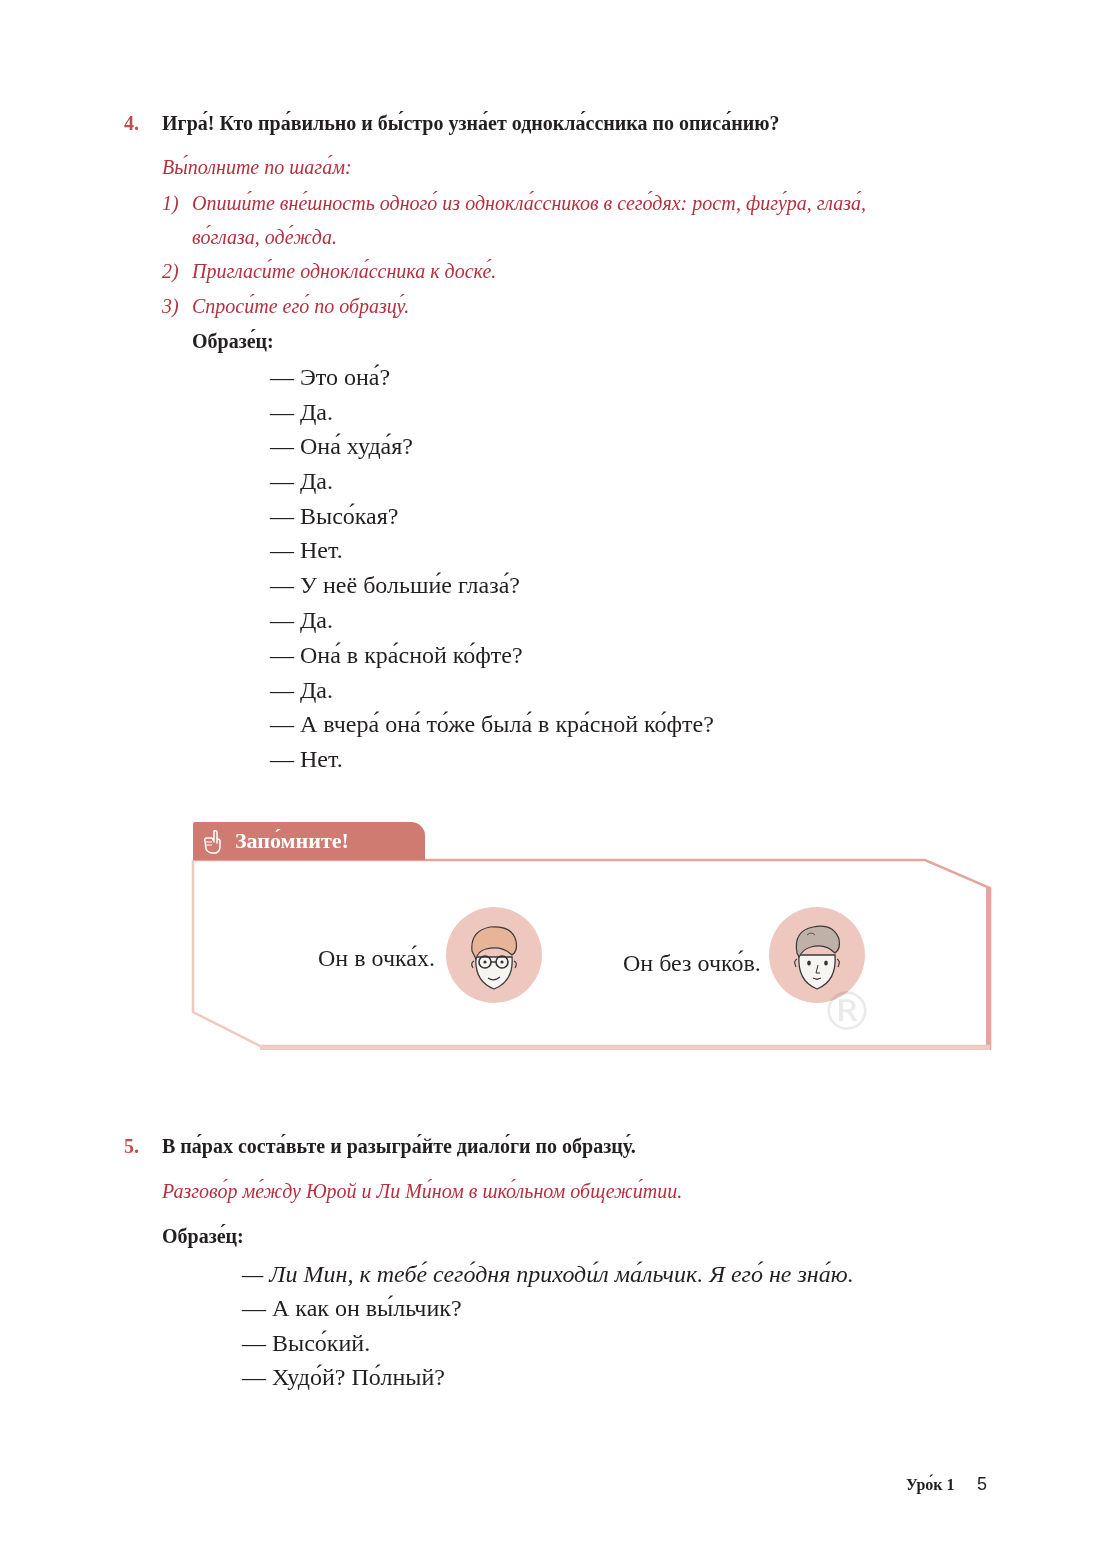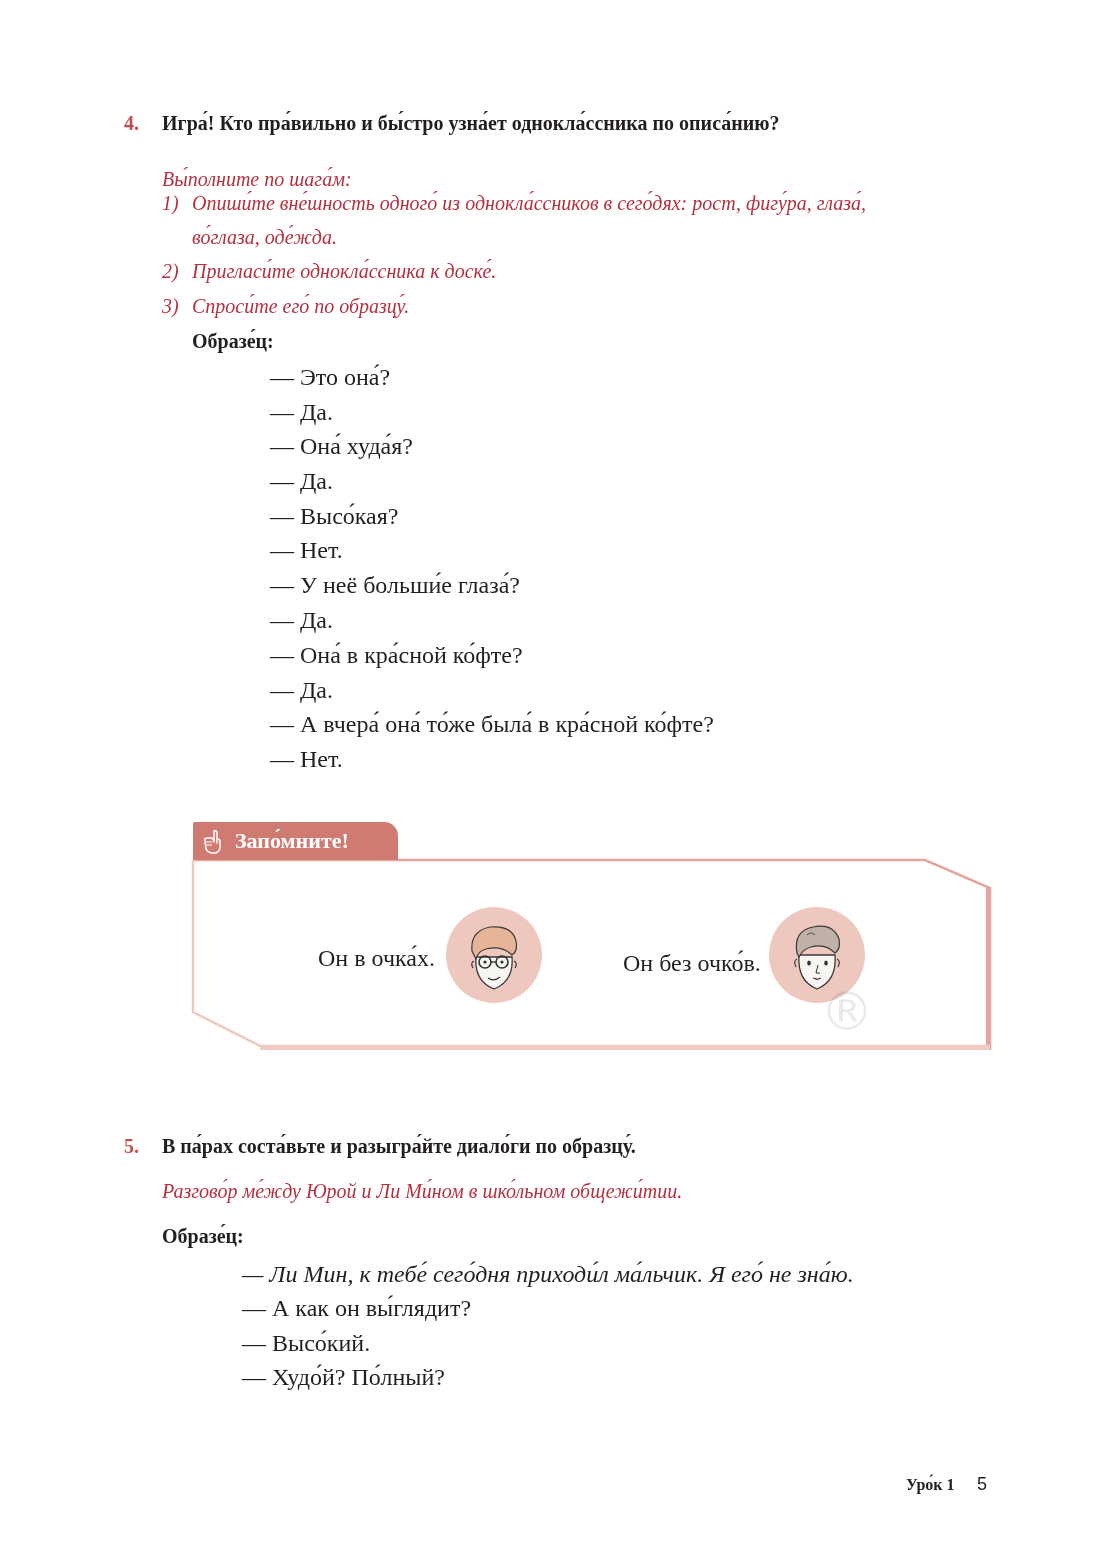--- a/index.html
+++ b/index.html
@@ -4,37 +4,37 @@
 <style>
   html, body { margin: 0; padding: 0; background: #ffffff; }
   body { width: 1102px; height: 1559px; position: relative; overflow: hidden;
          font-family: "Liberation Serif", "DejaVu Serif", serif; color: #231f20; }
   .abs { position: absolute; white-space: nowrap; }
   .task-num { color: #c0504d; font-weight: bold; font-size: 20px; }
   .task-title { font-weight: bold; font-size: 20px; color: #231f20; }
   .instr { color: #b5303f; font-style: italic; font-size: 20px; }
   .sample-label { font-weight: bold; font-size: 20px; }
   .line { font-size: 24px; }
-  .tab { position: absolute; left: 193px; top: 822px; width: 205px; height: 38px;
+  .tab { position: absolute; left: 193px; top: 822px; width: 232px; height: 38px;
          background: #cf7b72; border-radius: 2px 14px 0 0; }
   .tab-text { position: absolute; left: 42px; top: 6px; color: #ffffff; font-weight: bold; font-size: 22px; }
   .tab-icon { position: absolute; left: 8px; top: 7px; width: 24px; height: 26px; }
   .face { position: absolute; width: 96px; height: 96px; border-radius: 50%; background: #eec8be; }
   .face svg { position: absolute; left: 0; top: 0; }
   .watermark { position: absolute; left: 250px; top: 975px; width: 640px; height: 150px; pointer-events: none; }
   .footer-lesson { font-weight: bold; font-size: 16px; }
   .footer-page { font-family: "Liberation Sans", "DejaVu Sans", sans-serif; font-size: 18px; }
 </style>
 </head>
 <body>
 
 <div class="abs task-num" style="left:124px; top:112px;">4.</div>
 <div class="abs task-title" style="left:162px; top:112px;">Игра́! Кто пра́вильно и бы́стро узна́ет однокла́ссника по описа́нию?</div>
 
-<div class="abs instr" style="left:162px; top:156px;margin-top:12px;">Вы́полните по шага́м:</div>
+<div class="abs instr" style="left:162px; top:156px;">Вы́полните по шага́м:</div>
 
 <div>
   <div class="abs instr" style="left:162px; top:192px;">1)</div>
   <div class="abs instr" style="left:192px; top:192px;">Опиши́те вне́шность одного́ из однокла́ссников в сего́дях: рост, фигу́ра, глаза́,</div>
   <div class="abs instr" style="left:192px; top:226px;">во́глаза, оде́жда.</div>
   <div class="abs instr" style="left:162px; top:260px;">2)</div>
   <div class="abs instr" style="left:192px; top:260px;">Пригласи́те однокла́ссника к доске́.</div>
   <div class="abs instr" style="left:162px; top:295px;">3)</div>
   <div class="abs instr" style="left:192px; top:295px;">Спроси́те его́ по образцу́.</div>
 </div>
@@ -108,19 +108,19 @@
   <div class="abs" style="left:570px; top:5px; font-size:54px; color:#000; opacity:0.08; font-family:'DejaVu Sans', sans-serif;">®</div>
 </div>
 
 <div class="abs task-num" style="left:124px; top:1135px;">5.</div>
 <div class="abs task-title" style="left:162px; top:1135px;">В па́рах соста́вьте и разыгра́йте диало́ги по образцу́.</div>
 <div class="abs instr" style="left:162px; top:1180px;">Разгово́р ме́жду Юрой и Ли Ми́ном в шко́льном общежи́тии.</div>
 <div class="abs sample-label" style="left:162px; top:1225px;">Образе́ц:</div>
 
 <div>
   <div class="abs line" style="left:242px; top:1261px;font-style:italic;">— Ли Мин, к тебе́ сего́дня приходи́л ма́льчик. Я его́ не зна́ю.</div>
-  <div class="abs line" style="left:242px; top:1295px;">— А как он вы́глядит?</div>
+  <div class="abs line" style="left:242px; top:1295px;">— А как он вы́льчик?</div>
   <div class="abs line" style="left:242px; top:1330px;">— Высо́кий.</div>
   <div class="abs line" style="left:242px; top:1364px;">— Худо́й? По́лный?</div>
 </div>
 
 <div class="abs footer-lesson" style="left:906px; top:1476px;">Уро́к 1</div>
 <div class="abs footer-page" style="left:977px; top:1474px;">5</div>
 
 </body></html>

